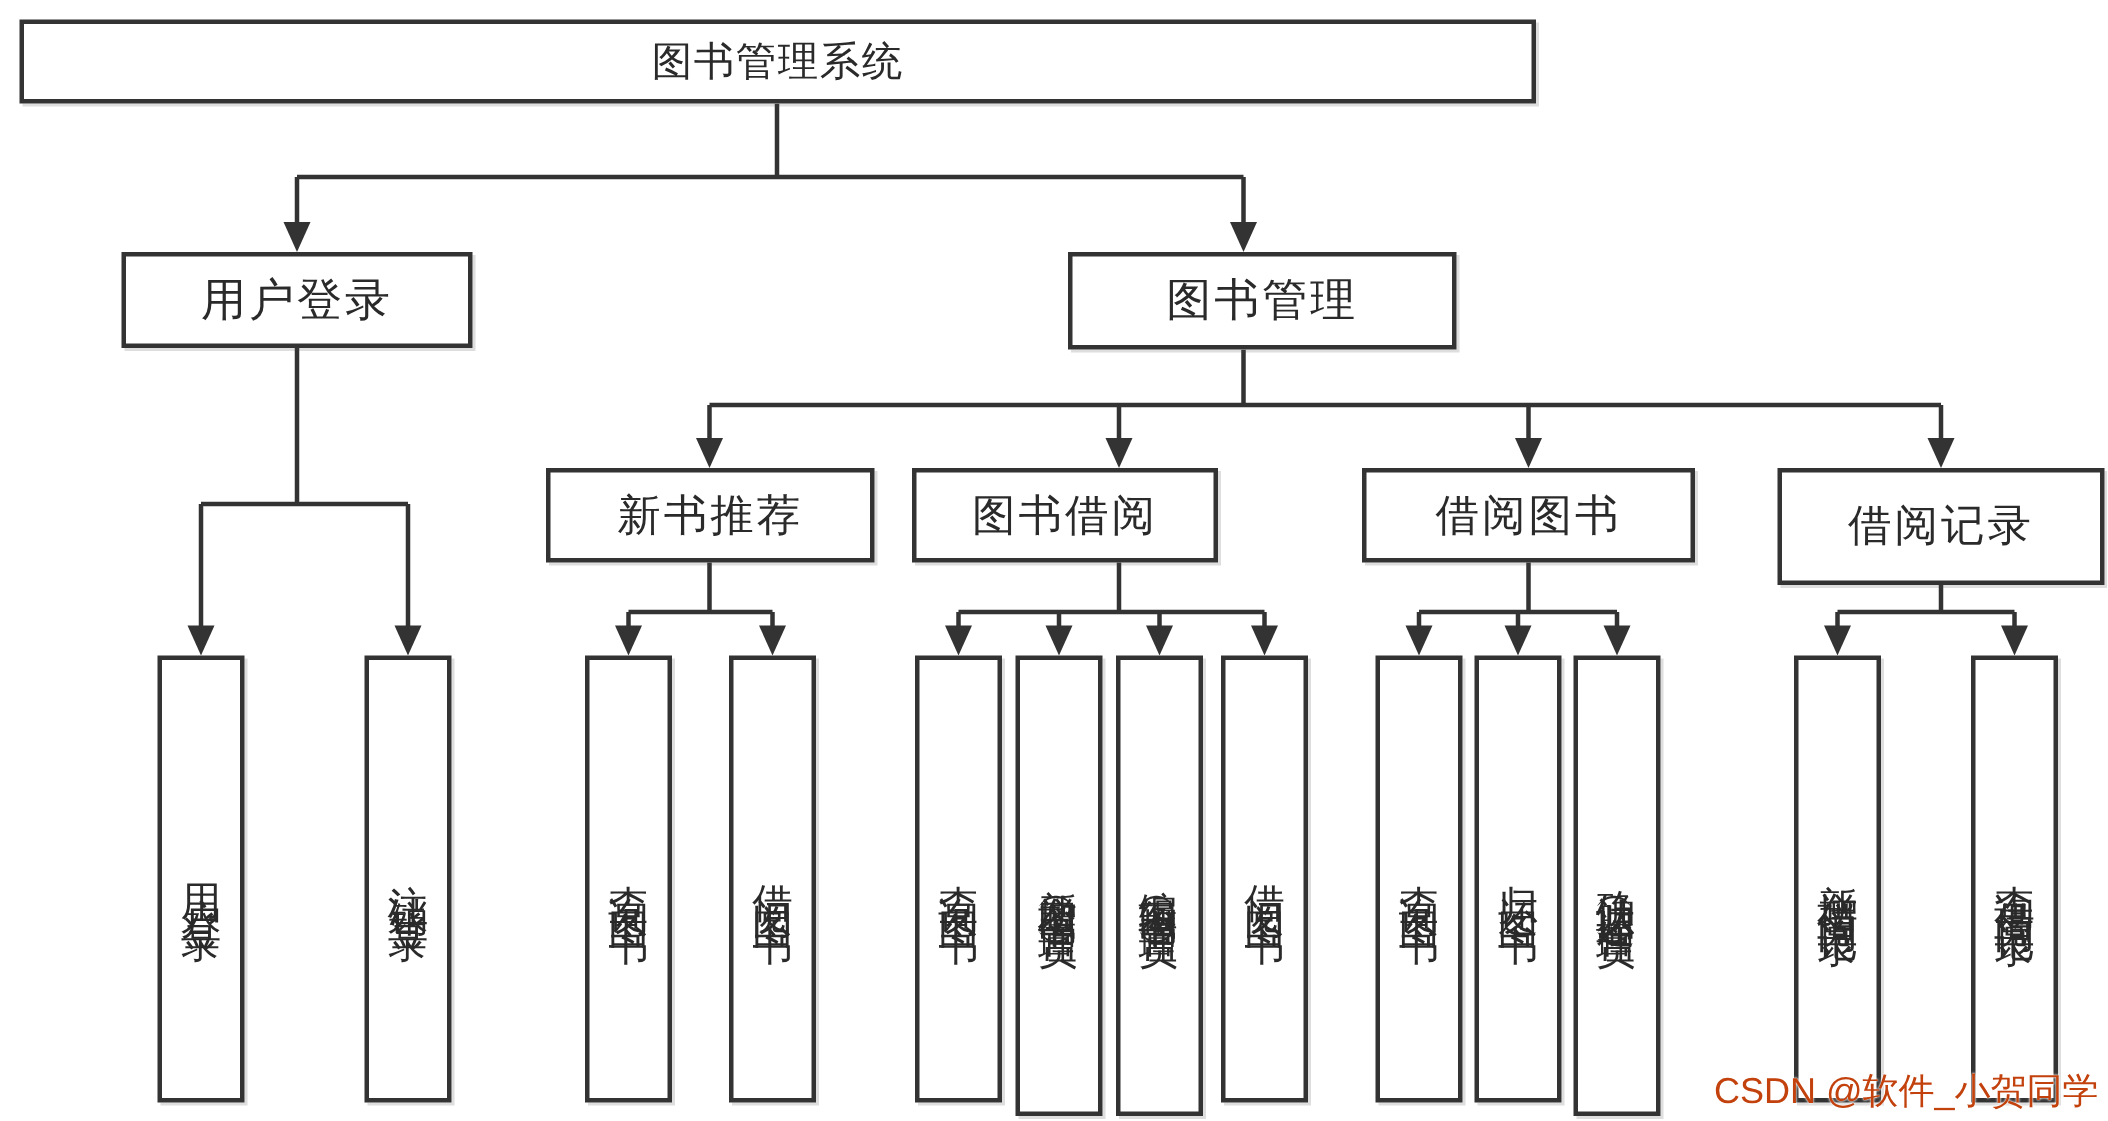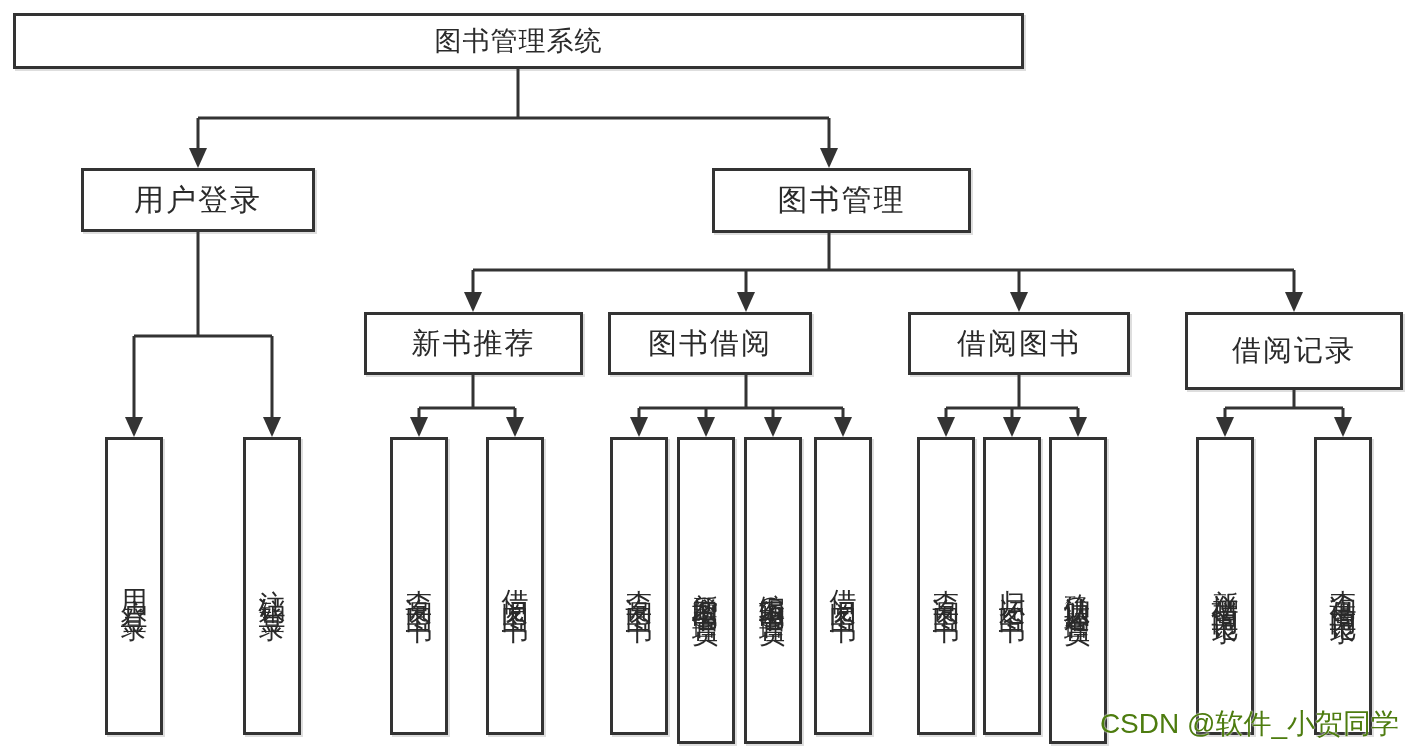--- a/index.html
+++ b/index.html
@@ -59,22 +59,22 @@
     font-size: 27px;
     letter-spacing: 9px;
     color: #2a2a2a;
   }
   .leaf.len6 .vtext { letter-spacing: 6px; }
   .leaf.len9 .vtext { font-size: 26px; letter-spacing: 4px; }
   .watermark {
     position: absolute;
     right: 6px;
     bottom: 4px;
-    font-size: 28px;
-    color: #4d7c0f;
+    font-size: 24px;
+    color: #c2410c;
     text-shadow: 0 0 2px #ffffff, 0 0 1px #ffffff;
     white-space: nowrap;
   }
 </style>
 </head>
 <body>
 
 <div class="stage">
 
   <svg class="wires" viewBox="0 0 1405 747" aria-hidden="true">

